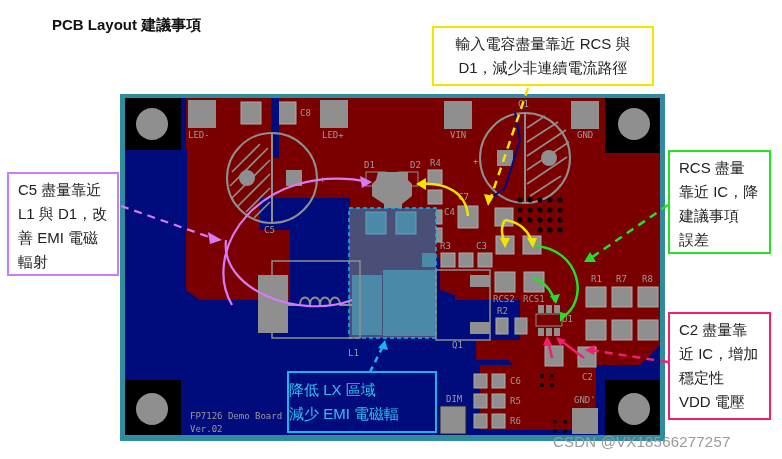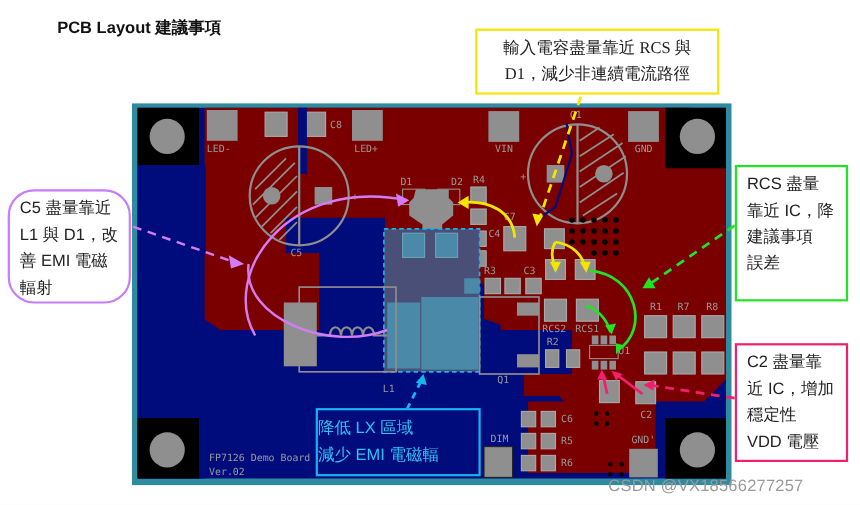--- a/index.html
+++ b/index.html
@@ -1,23 +1,23 @@
 <!DOCTYPE html>
 <html><head>
 <meta charset="utf-8">
 <style>
   html,body{margin:0;padding:0;background:#fff;}
   body{width:782px;height:459px;position:relative;overflow:hidden;font-family:"Liberation Sans","DejaVu Sans",sans-serif;}
   .title{position:absolute;left:52px;top:16px;font-size:15px;font-weight:bold;color:#111;}
   .board-svg{position:absolute;left:0;top:0;}
   .callout{position:absolute;background:#fff;border:2px solid;box-sizing:border-box;color:#222;font-size:15px;line-height:24px;}
   .callout .ln{display:block;white-space:nowrap;}
-  .c-yellow{left:432px;top:26px;width:222px;height:60px;border-color:#f2e600;text-align:center;padding-top:4px;font-family:Liberation Serif, serif;}
-  .c-violet{left:7px;top:172px;width:112px;height:104px;border-color:#c77bff;padding:4px 16px 0 9px;border-radius:24px;}
-  .c-green{left:668px;top:150px;width:103px;height:124px;border-color:#22e322;padding:4px 0 0 9px;}
+  .c-yellow{left:432px;top:26px;width:222px;height:60px;border-color:#f2e600;text-align:center;padding-top:4px;}
+  .c-violet{left:7px;top:172px;width:112px;height:104px;border-color:#c77bff;padding:4px 16px 0 9px;}
+  .c-green{left:668px;top:150px;width:103px;height:104px;border-color:#22e322;padding:4px 0 0 9px;}
   .c-pink{left:668px;top:312px;width:103px;height:108px;border-color:#f0206f;padding:4px 12px 0 9px;}
   .c-cyan{left:287px;top:371px;width:150px;height:62px;background:#000c7c;border-color:#15b6ef;color:#2fc1f5;text-align:left;padding-top:5px;font-size:15px;}
   .watermark{position:absolute;left:553px;top:433px;font-size:15px;color:#9a9a9a;letter-spacing:0.2px;}
   .silk{font-family:"DejaVu Sans Mono","Liberation Mono",monospace;fill:#9a9a9a;font-size:9px;}
 </style>
 </head>
 <body>
 
 <div class="title">PCB Layout 建議事項</div>
 

